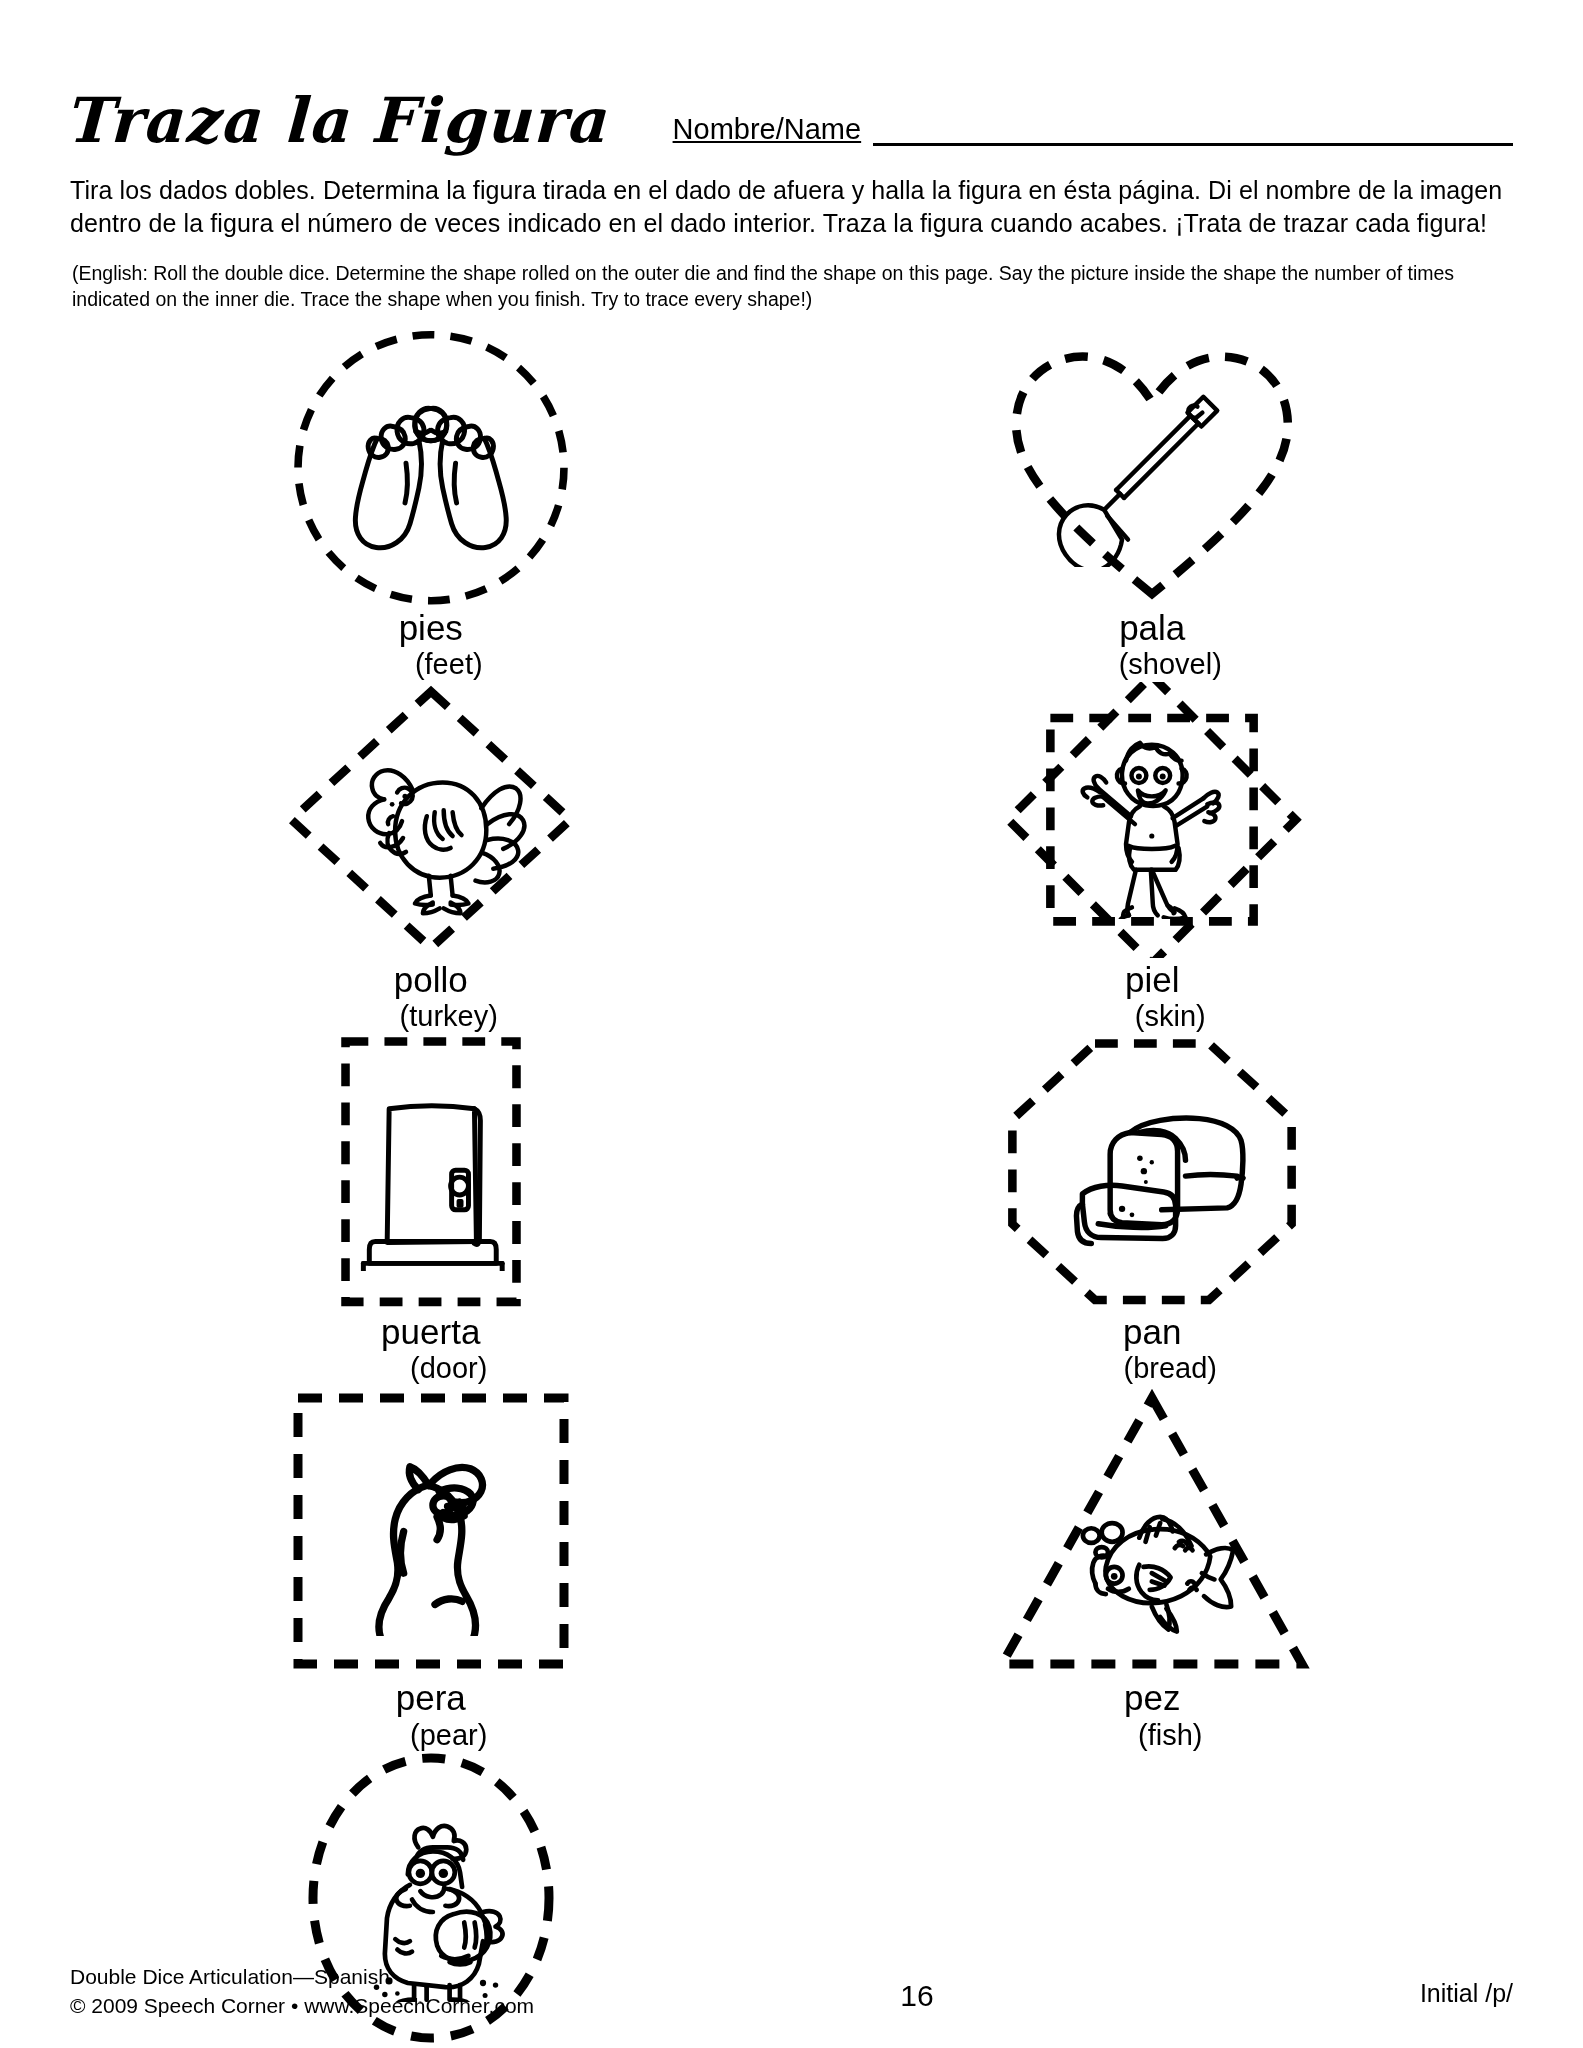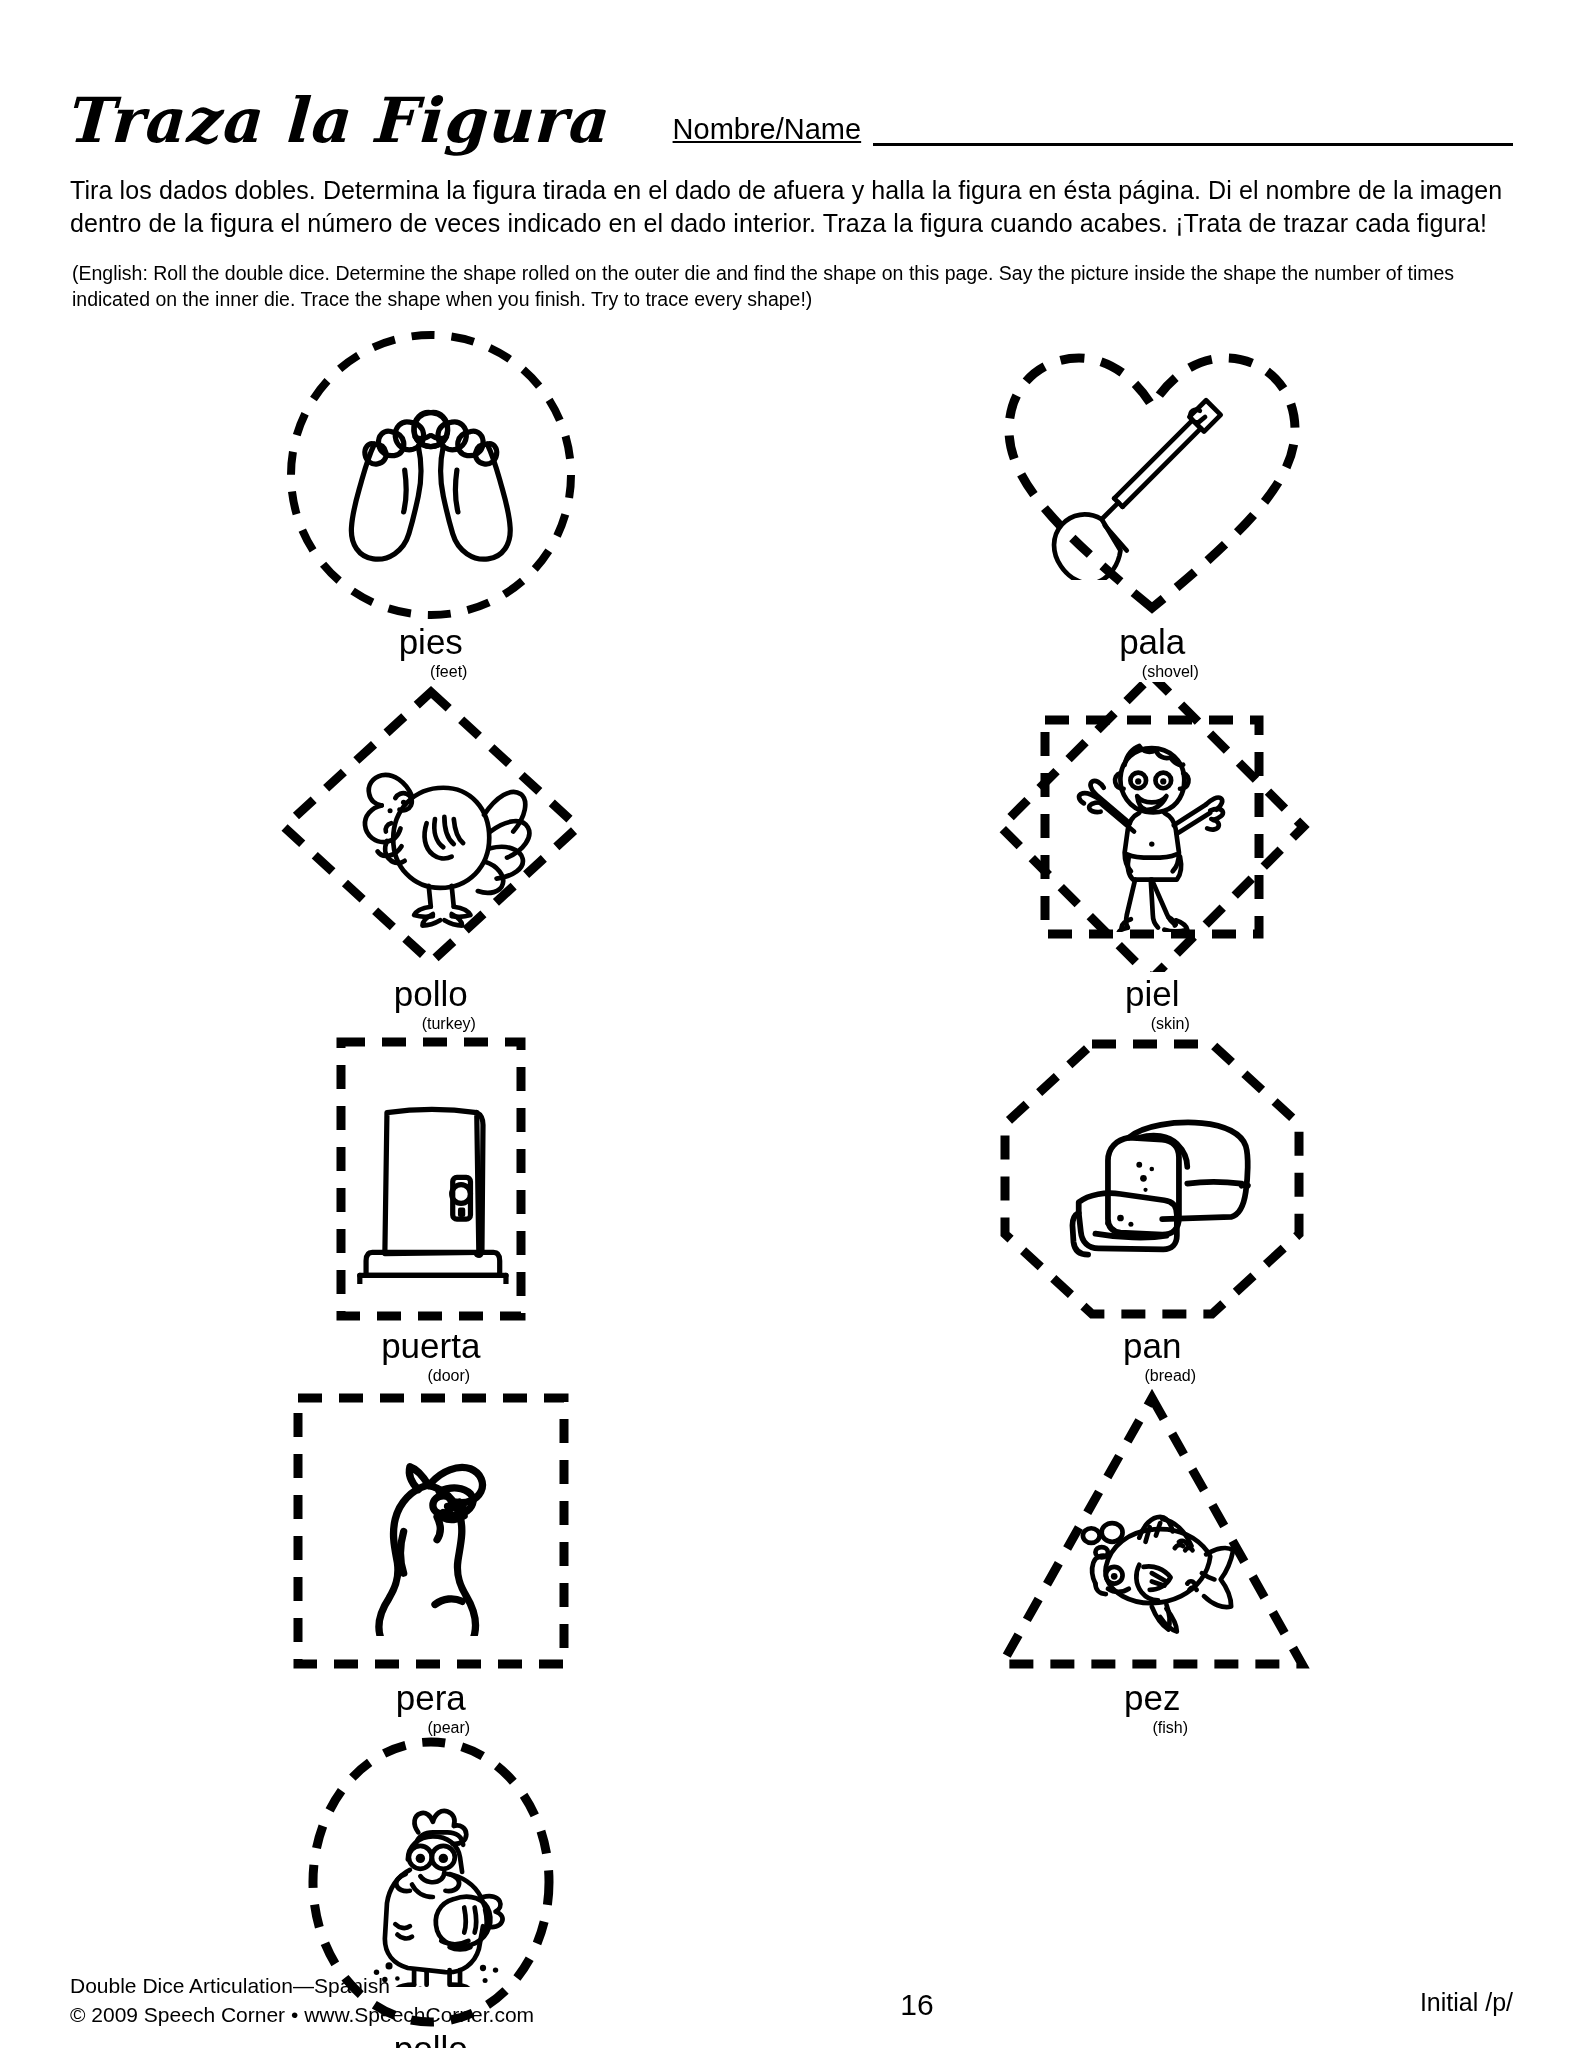--- a/index.html
+++ b/index.html
@@ -108,32 +108,32 @@
   }
   .labels {
     text-align: center;
     margin-top: 4px;
   }
   .label-es {
     font-size: 35px;
     line-height: 1.05;
   }
   .label-en {
-    font-size: 16px;
+    font-size: 29px;
     line-height: 1.2;
     margin-top: 1px;
     margin-left: 36px;
   }
 
   
   .footer {
     position: absolute;
     left: 70px;
     right: 70px;
-    bottom: 18px;
+    bottom: 27px;
     display: flex;
     align-items: flex-start;
     font-size: 21px;
   }
   .footer-left { line-height: 1.38; white-space: nowrap; }
   .footer-center {
     flex: 1;
     text-align: center;
     font-size: 30px;
     padding-top: 16px;

